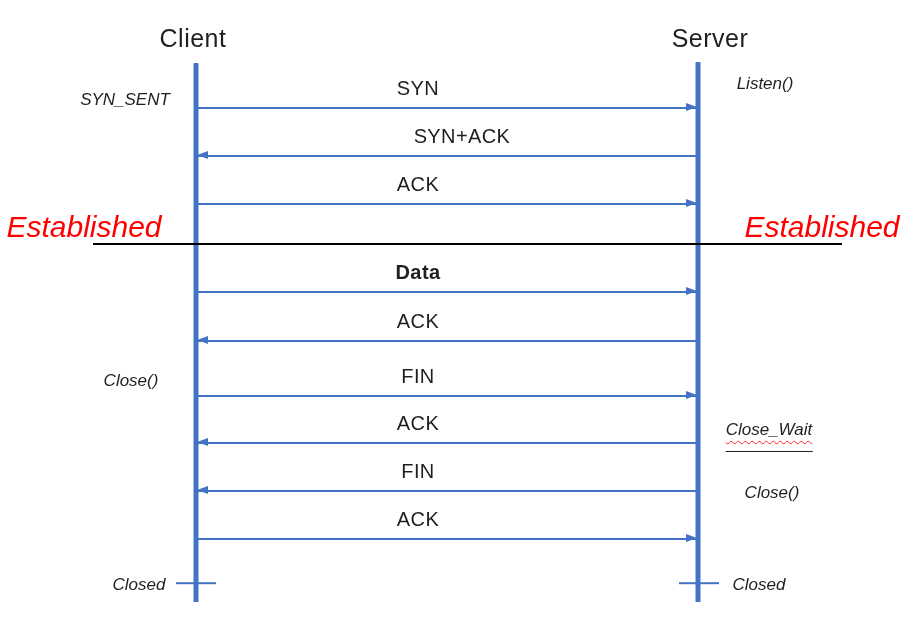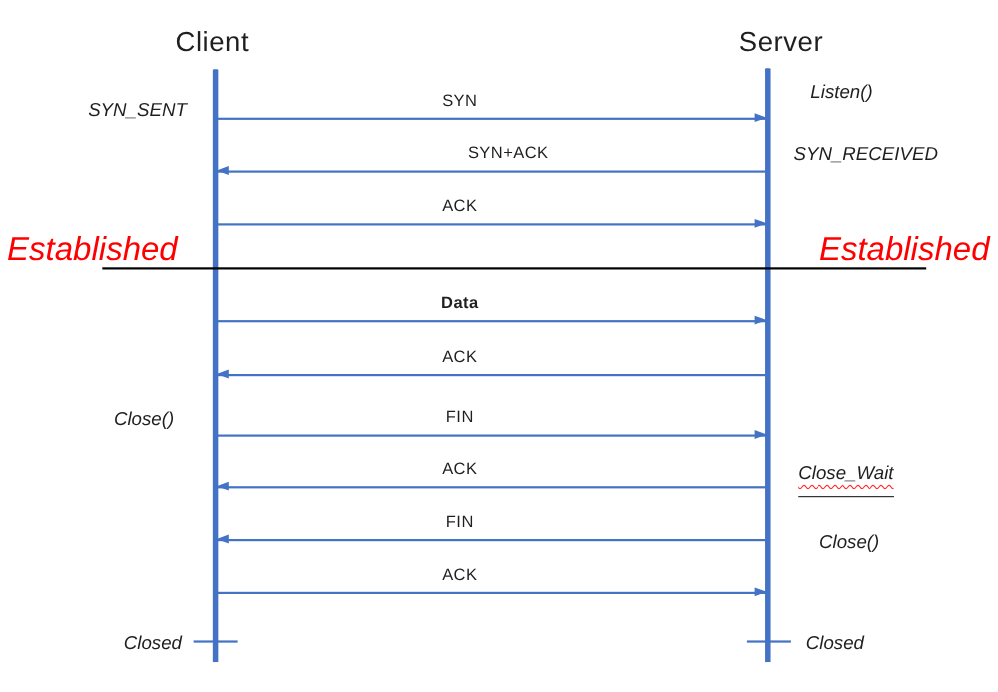--- a/index.html
+++ b/index.html
@@ -19,21 +19,21 @@
   }
   .msg-line { position: absolute; height: 1.6px; background: var(--blue); }
   .arrowhead {
     position: absolute; width: 0; height: 0; top: -4px;
     border-top: 4.5px solid transparent; border-bottom: 4.5px solid transparent;
   }
   .arrowhead.dir-right { right: -1px; border-left: 11px solid var(--blue); }
   .arrowhead.dir-left  { left: -1px;  border-right: 11px solid var(--blue); }
   .msg-label {
     position: absolute; transform: translate(-50%, -100%);
-    font-size: 15px; letter-spacing: 0.4px; white-space: nowrap;
+    font-size: 20px; letter-spacing: 0.4px; white-space: nowrap;
   }
   .state-label {
     position: absolute; transform: translate(-50%, -50%);
     font-size: 17px; white-space: nowrap; font-style: italic;
   }
   .state-label.established { color: var(--red); font-size: 30px; }
   .state-label.misspelled { border-bottom: 1.5px solid var(--ink); padding-bottom: 11px; }
   .state-label.misspelled .wavy-text {
     text-decoration: underline wavy #ff2a2a;
     text-decoration-thickness: 1px; text-underline-offset: 5px;
@@ -84,21 +84,20 @@
       <div class="arrowhead dir-left"></div>
     </div>
     <div class="msg-label" style="left: 418px; top: 483px;">FIN</div>
     <div class="msg-line" style="left: 198px; width: 498px; top: 538.2px;">
       <div class="arrowhead dir-right"></div>
     </div>
     <div class="msg-label" style="left: 418px; top: 531px;">ACK</div>
     <div class="divider" style="left: 93px; width: 749px; top: 242.75px;"></div>
     <div class="state-label" style="left: 125px; top: 100px;">SYN_SENT</div>
     <div class="state-label" style="left: 765px; top: 84px;">Listen()</div>
-    <div class="state-label" style="left: 787px; top: 140px;">SYN_RECEIVED</div>
     <div class="state-label established" style="left: 84px; top: 227px;">Established</div>
     <div class="state-label established" style="left: 822px; top: 227px;">Established</div>
     <div class="state-label" style="left: 131px; top: 381px;">Close()</div>
     <div class="state-label misspelled" style="left: 769px; top: 436px;"><span class="wavy-text">Close_Wait</span></div>
     <div class="state-label" style="left: 772px; top: 493px;">Close()</div>
     <div class="state-label" style="left: 139px; top: 585px;">Closed</div>
     <div class="state-label" style="left: 759px; top: 585px;">Closed</div>
     <div class="tick" style="left: 196px; top: 583px;"></div>
     <div class="tick" style="left: 699px; top: 583px;"></div>
   </div>

